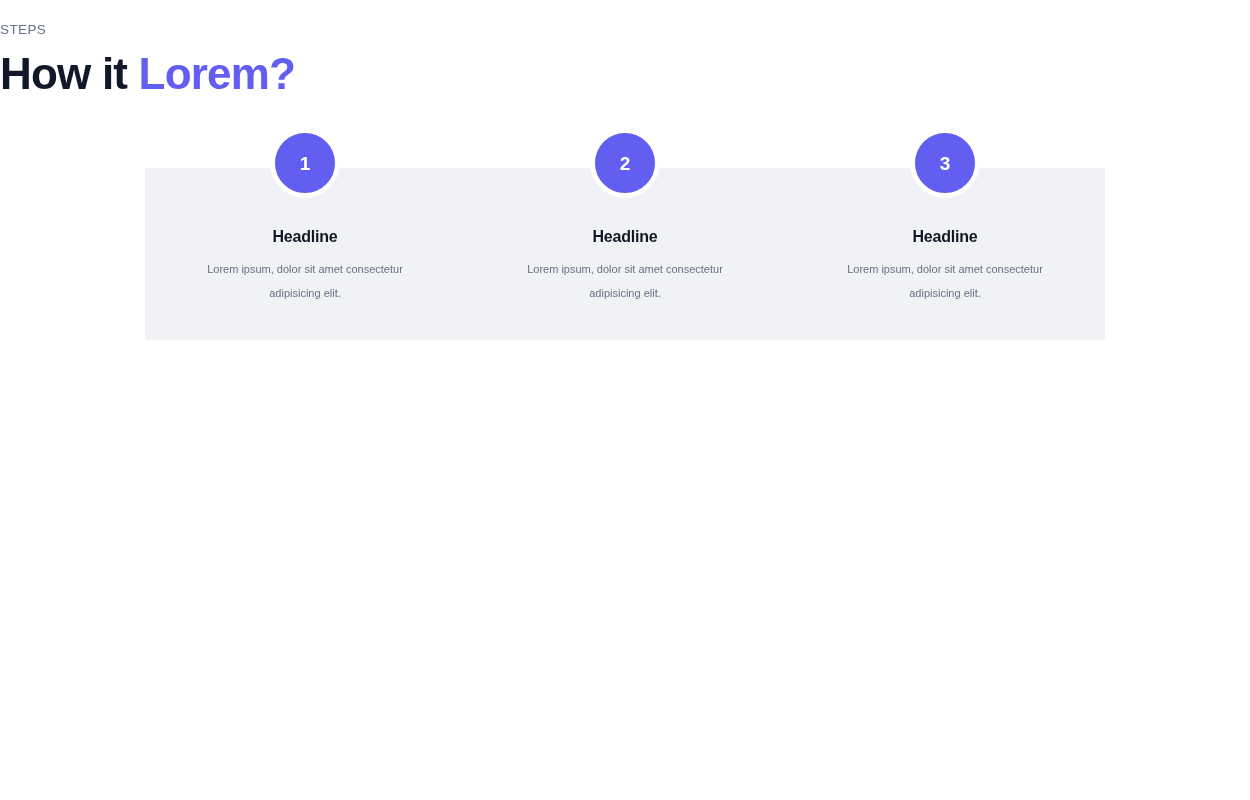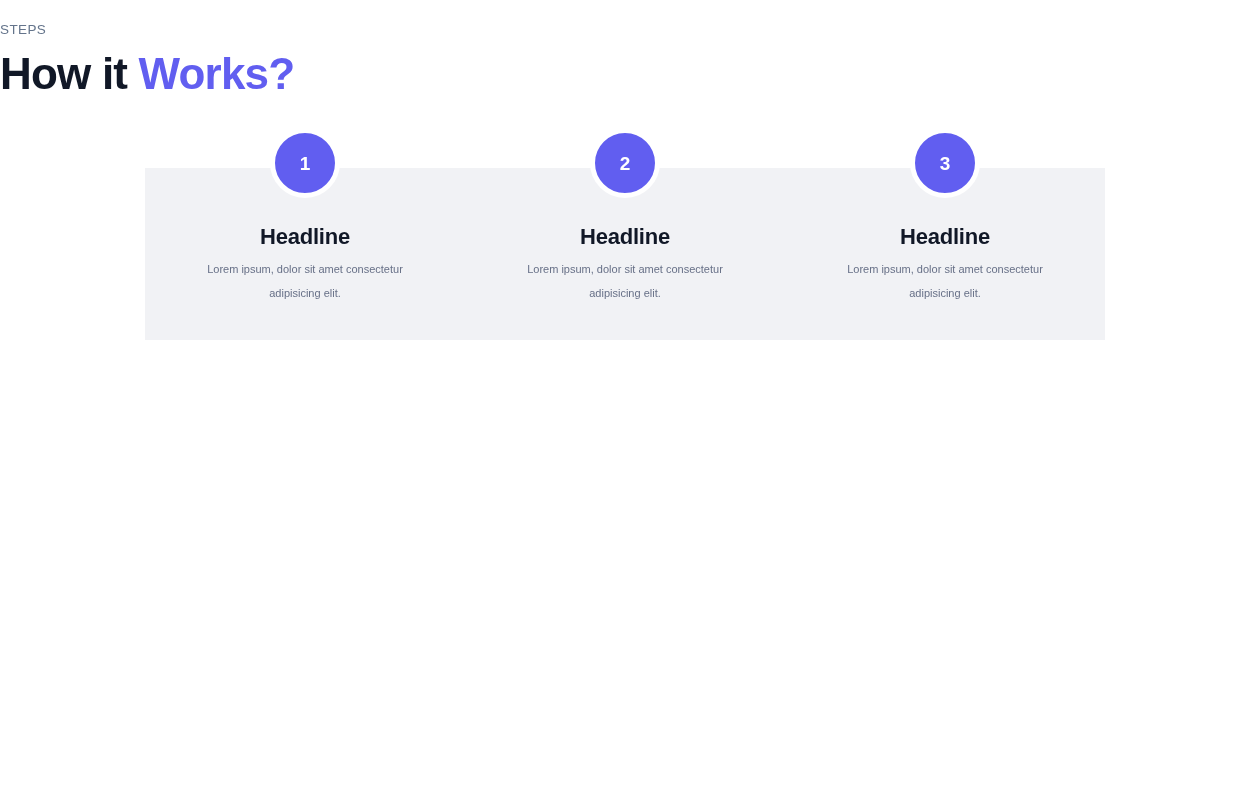--- a/index.html
+++ b/index.html
@@ -95,21 +95,21 @@
     color: #ffffff;
     font-size: 19px;
     font-weight: 700;
     line-height: 1;
     margin-top: -1px;
     position: relative;
     z-index: 2;
   }
   .step-headline {
     margin-top: 27px;
-    font-size: 22px;
+    font-size: 16px;
     line-height: 24px;
     font-weight: 700;
     color: #111827;
     letter-spacing: -0.2px;
   }
   .step-body {
     margin-top: 8px;
     font-size: 11px;
     line-height: 24px;
     color: #677087;
@@ -117,21 +117,21 @@
     max-width: 240px;
   }
 </style>
 </head>
 <body>
 
 <div class="section">
 
   <div class="header">
     <p class="eyebrow">STEPS</p>
-    <h1 class="title"><span>How it </span><span class="accent">Works?</span></h1>
+    <h1 class="title"><span>How it </span><span class="accent">Lorem?</span></h1>
   </div>
 
   <div class="panel-wrap">
 
     <div class="panel"></div>
 
     <div class="steps">
 
       <div class="step">
         <div class="badge">

